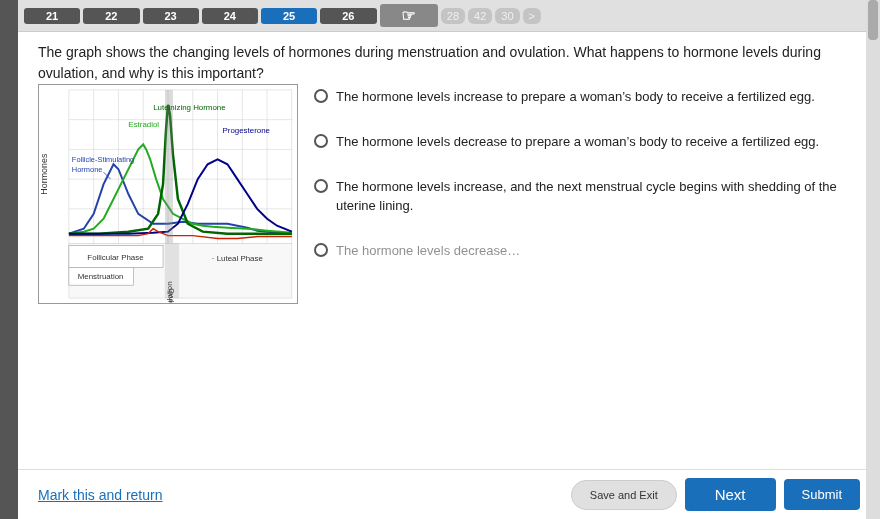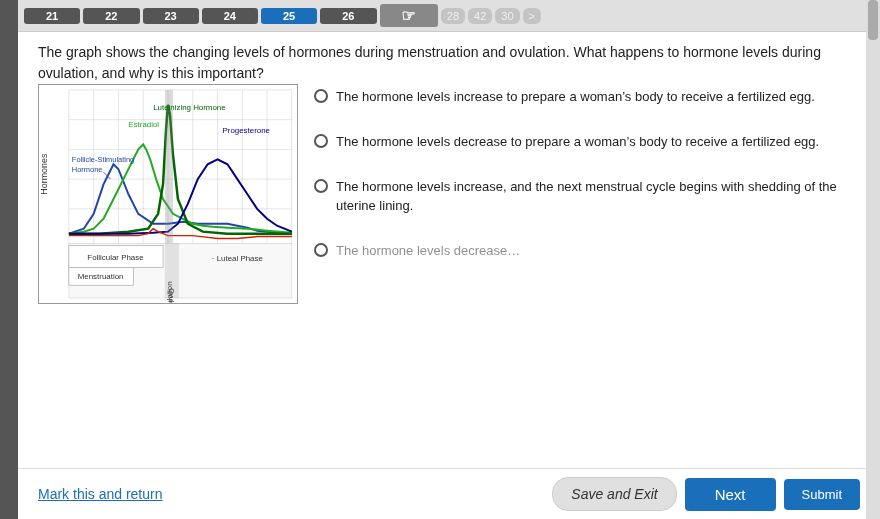--- a/index.html
+++ b/index.html
@@ -160,24 +160,23 @@
       display: flex;
       gap: 8px;
       align-items: center;
     }
 
     .btn-save {
       background: #e0e0e0;
       color: #333;
       border: 1px solid #ccc;
       padding: 8px 18px;
-      font-size: 14px;
+      font-size: 11px;
       border-radius: 16px;
       cursor: pointer;
-      font-style: italic;
     }
 
     .btn-next {
       background: #1a6fba;
       color: white;
       border: none;
       padding: 8px 30px;
       font-size: 15px;
       border-radius: 4px;
       cursor: pointer;

